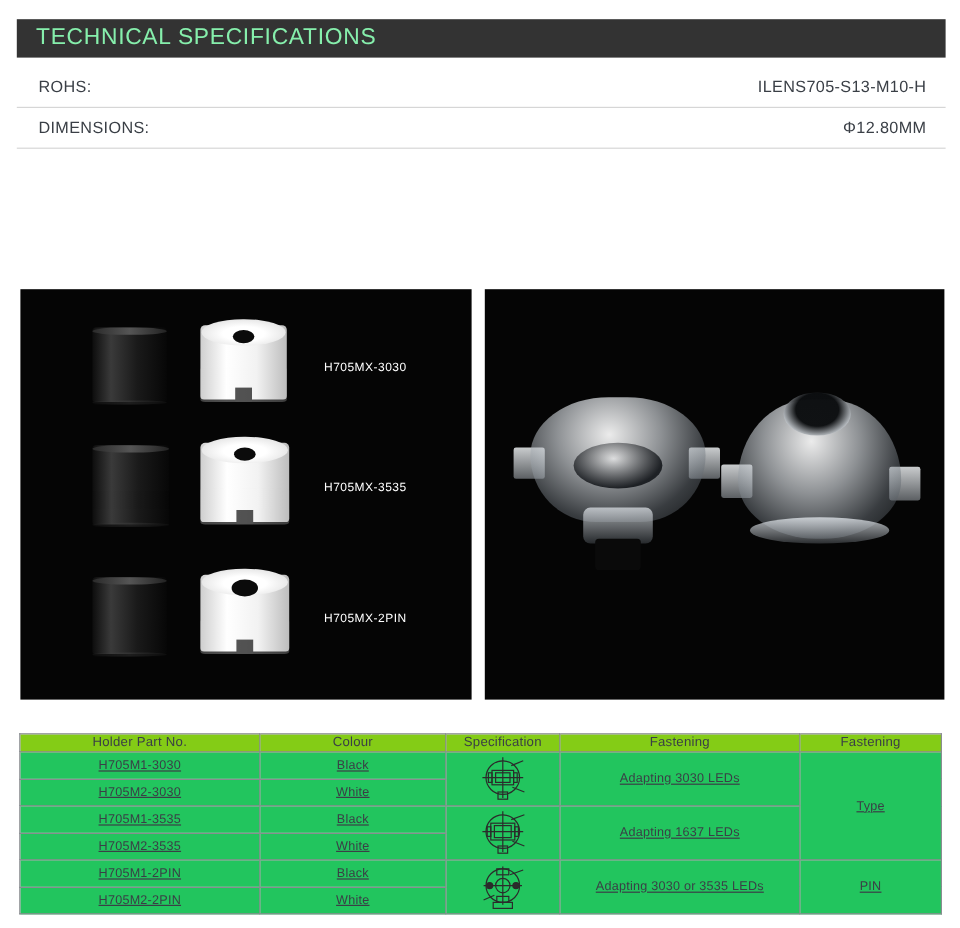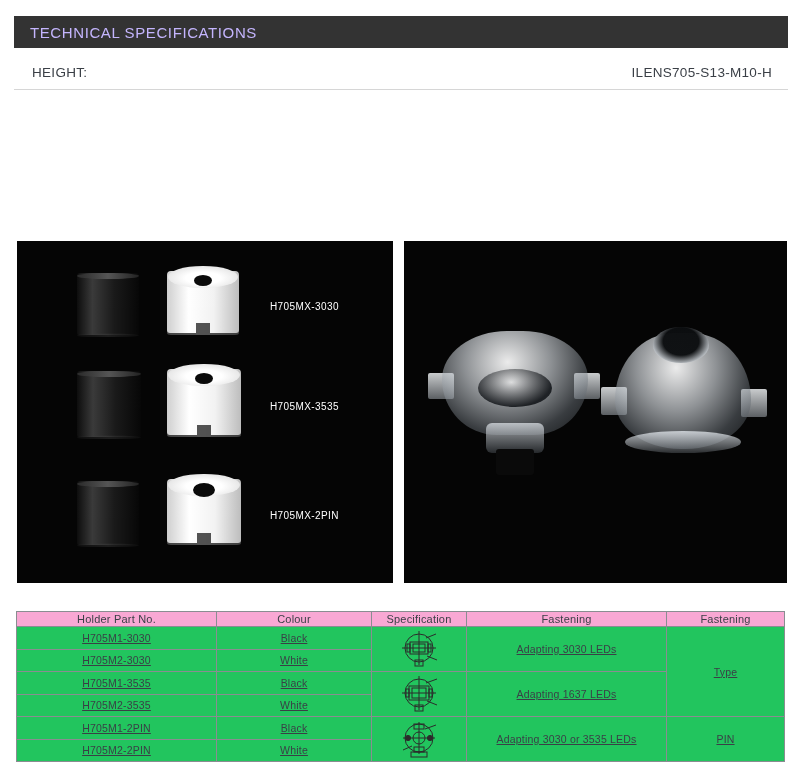--- a/index.html
+++ b/index.html
@@ -19,22 +19,22 @@
     position: absolute;
     left: 14px;
     top: 16px;
     width: 774px;
     height: 32px;
     background: #333333;
     display: flex;
     align-items: center;
   }
   .header-title {
-    color: #c4b5fd;
-    font-size: 15px;
+    color: #86efac;
+    font-size: 19px;
     letter-spacing: 0.6px;
     padding-left: 16px;
     font-weight: 400;
   }
 
   
   .spec-list {
     position: absolute;
     left: 14px;
     top: 56px;
@@ -163,21 +163,21 @@
   .holder-table th, .holder-table td {
     border: 1px solid #8a8d91;
     text-align: center;
     vertical-align: middle;
     font-weight: 400;
     color: #3a3f46;
     font-size: 10.5px;
     letter-spacing: 0.2px;
   }
   .holder-table th {
-    background: #f9a8d4;
+    background: #84cc16;
     height: 14px;
     font-size: 11px;
   }
   .holder-table td { height: 22px; background: #22c55e; text-decoration: underline; }
   .col-part  { width: 200px; }
   .col-col   { width: 155px; }
   .col-spec  { width: 95px;  }
   .col-func  { width: 200px; }
   .col-fast  { width: 118px; }
   .spec-cell { padding: 2px 0; }
@@ -186,24 +186,28 @@
 </head>
 <body>
 
 <div class="header-bar">
   <div class="header-title">TECHNICAL SPECIFICATIONS</div>
 </div>
 
 <div class="spec-list">
 
   <div class="spec-row">
-    <span class="spec-label">HEIGHT:</span>
+    <span class="spec-label">ROHS:</span>
     <span class="spec-value">ILENS705-S13-M10-H</span>
   </div>
 
+  <div class="spec-row">
+    <span class="spec-label">DIMENSIONS:</span>
+    <span class="spec-value">Φ12.80MM</span>
+  </div>
 
 
 
 
 </div>
 
 <div class="photos">
 
   <div class="photo photo-left">
 

